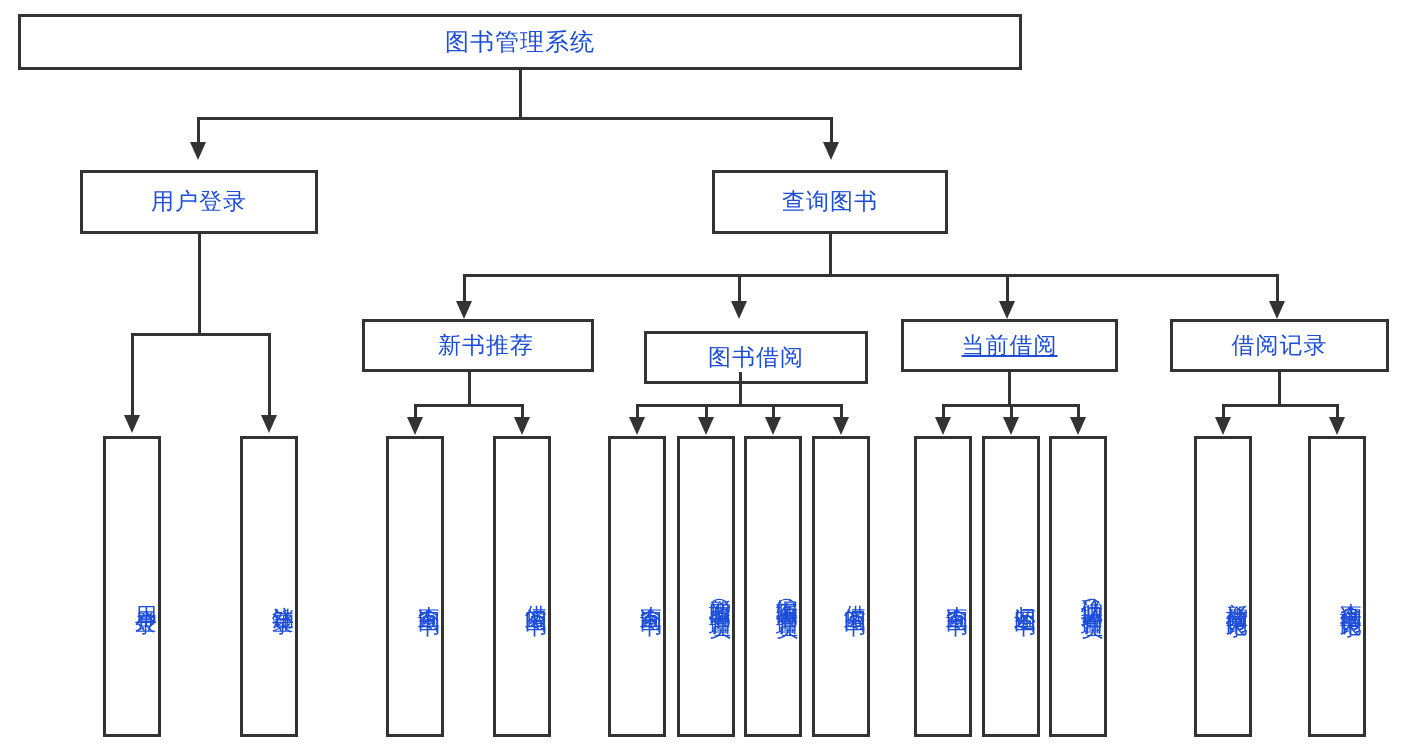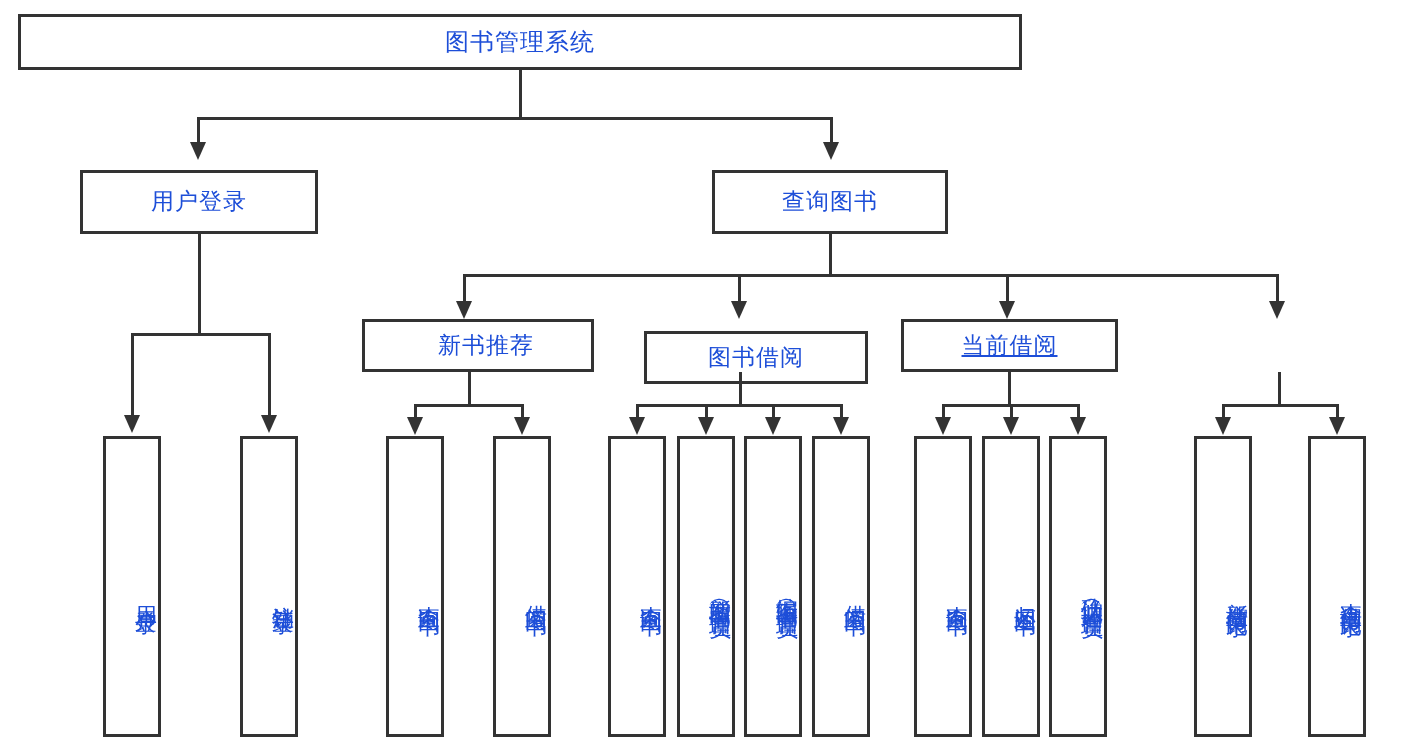--- a/index.html
+++ b/index.html
@@ -128,20 +128,23 @@
 
   <div class="node horiz" style="left:362px; top:319px; width:232px; height:53px;padding-left:16px;">
     <span>新书推荐</span>
   </div>
   <div class="node horiz" style="left:632px; top:331px; width:224px; height:53px;margin-left:12px;">
     <span>图书借阅</span>
   </div>
   <div class="node horiz" style="left:901px; top:319px; width:217px; height:53px;text-decoration:underline;">
     <span>当前借阅</span>
   </div>
+  <div class="node horiz" style="left:1170px; top:319px; width:219px; height:53px;">
+    <span>借阅记录</span>
+  </div>
 
   <div class="ln v" style="left:468px; top:372px; height:34px;"></div>
   <div class="ln h" style="left:414px; top:404px; width:110px;"></div>
   <div class="ln v" style="left:414px; top:404px; height:16px;"></div>
   <div class="arrow" style="left:407px; top:417px;"></div>
   <div class="ln v" style="left:521px; top:404px; height:16px;"></div>
   <div class="arrow" style="left:514px; top:417px;"></div>
 
   <div class="node vert" style="left:386px; top:436px; width:58px; height:301px;">
     <span class="vlabel">查询图书</span>

